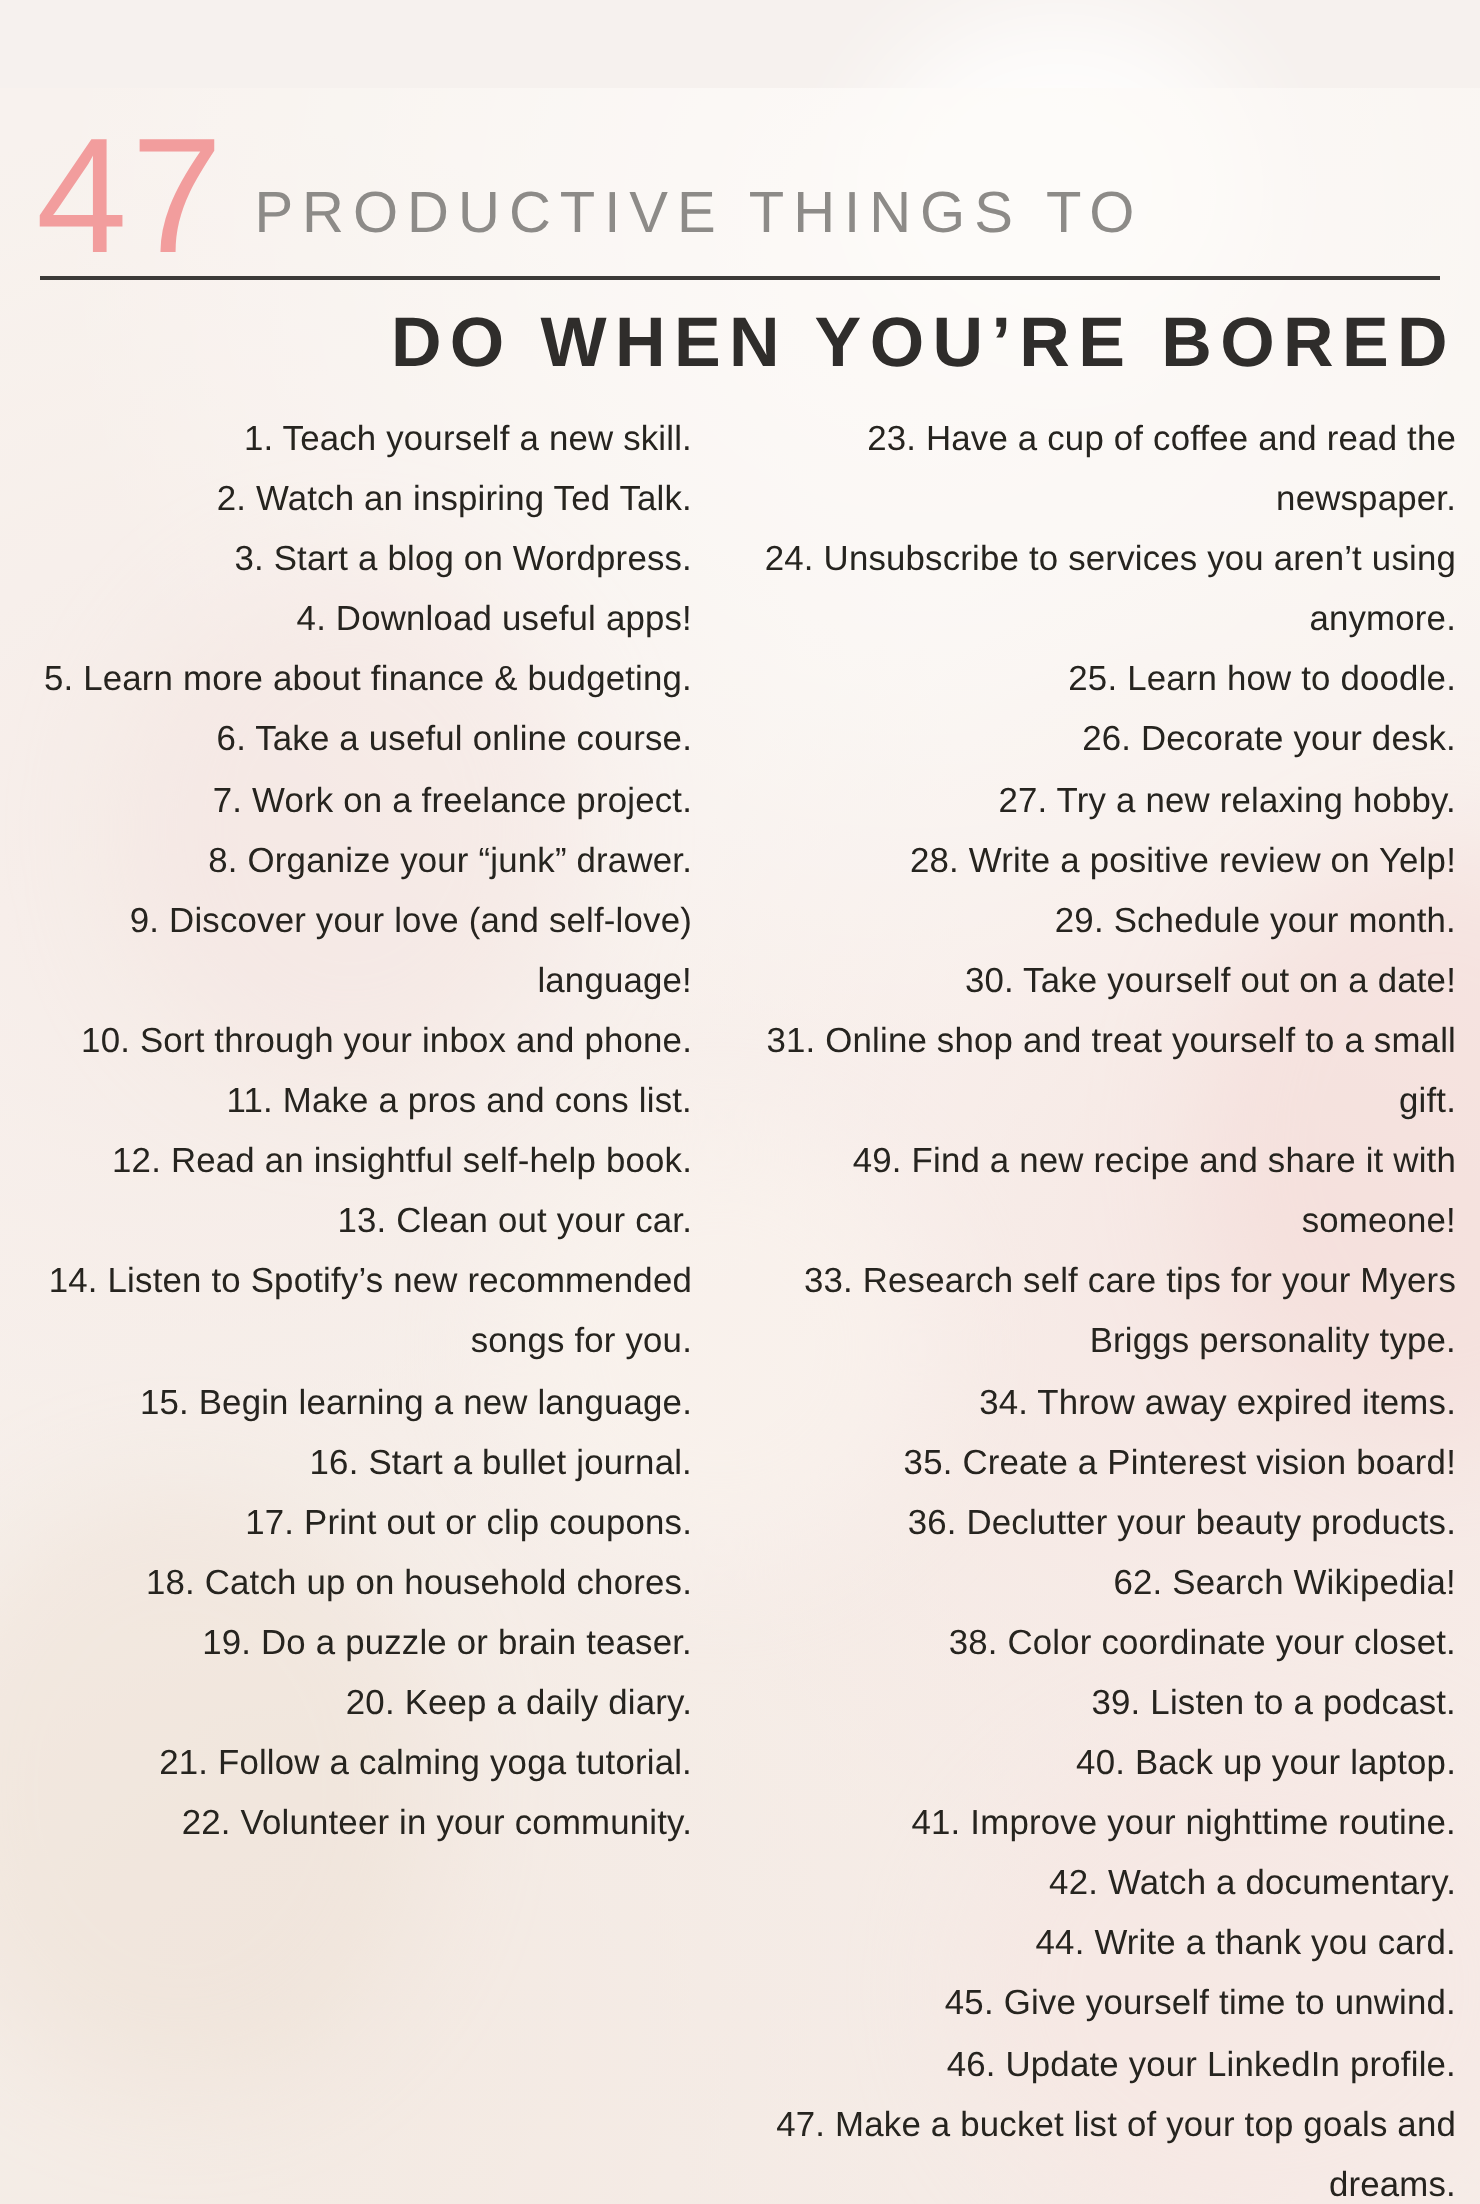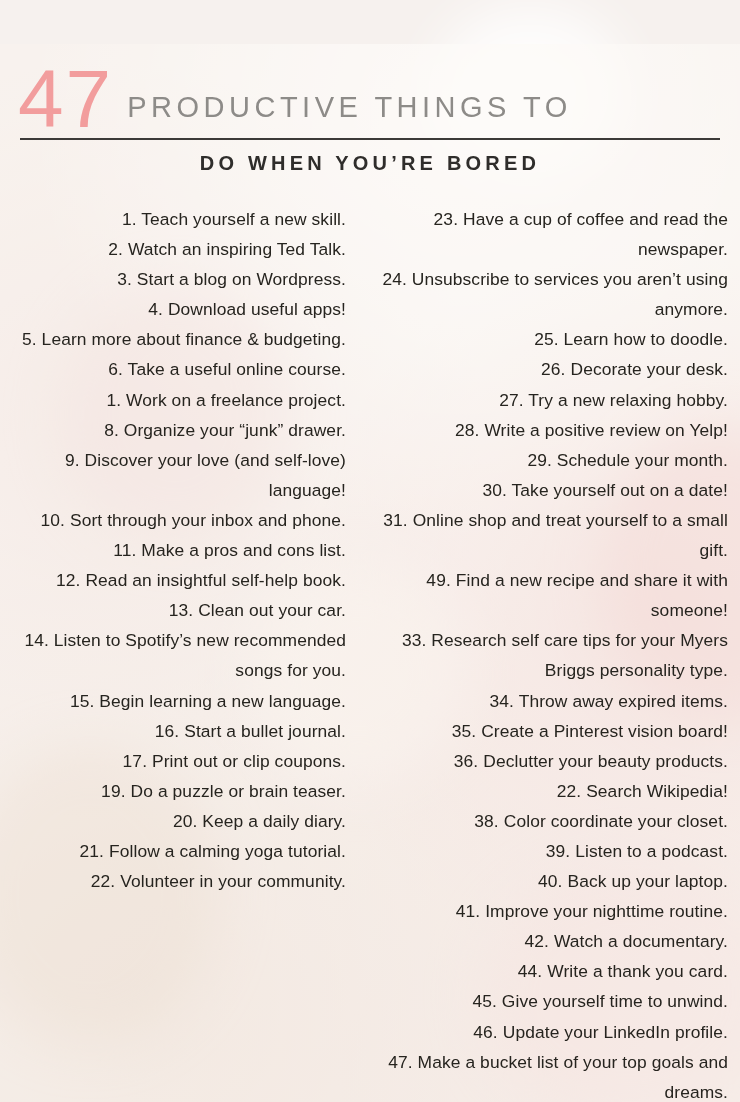--- a/index.html
+++ b/index.html
@@ -81,22 +81,22 @@
     font-weight: 400;
     padding-bottom: 10px;
     white-space: nowrap;
   }
   .rule {
     height: 2px;
     background: #3c3a38;
     margin: 4px 8px 0 8px;
   }
   .head-line2 {
-    text-align: center;
-    font-size: 20px;
+    text-align: right;
+    font-size: 35px;
     letter-spacing: 4.2px;
     color: #2f2d2b;
     font-weight: 700;
     padding-top: 12px;
     white-space: nowrap;
   }
 
   
   .lists {
     position: absolute;
@@ -163,31 +163,32 @@
     </div>
 
     <div class="lists">
       <div class="col col-left">
         <div class="item">1. Teach yourself a new skill.</div>
         <div class="item">2. Watch an inspiring Ted Talk.</div>
         <div class="item">3. Start a blog on Wordpress.</div>
         <div class="item">4. Download useful apps!</div>
         <div class="item">5. Learn more about finance &amp; budgeting.</div>
         <div class="item">6. Take a useful online course.</div>
-        <div class="item">1. Work on a freelance project.</div>
+        <div class="item">7. Work on a freelance project.</div>
         <div class="item">8. Organize your “junk” drawer.</div>
         <div class="item">9. Discover your love (and self-love) language!</div>
         <div class="item">10. Sort through your inbox and phone.</div>
         <div class="item">11. Make a pros and cons list.</div>
         <div class="item">12. Read an insightful self-help book.</div>
         <div class="item">13. Clean out your car.</div>
         <div class="item">14. Listen to Spotify’s new recommended songs for you.</div>
         <div class="item">15. Begin learning a new language.</div>
         <div class="item">16. Start a bullet journal.</div>
         <div class="item">17. Print out or clip coupons.</div>
+        <div class="item">18. Catch up on household chores.</div>
         <div class="item">19. Do a puzzle or brain teaser.</div>
         <div class="item">20. Keep a daily diary.</div>
         <div class="item">21. Follow a calming yoga tutorial.</div>
         <div class="item">22. Volunteer in your community.</div>
       </div>
 
       <div class="col col-right">
         <div class="item">23. Have a cup of coffee and read the newspaper.</div>
         <div class="item">24. Unsubscribe to services you aren’t using anymore.</div>
         <div class="item">25. Learn how to doodle.</div>
@@ -195,21 +196,21 @@
         <div class="item">27. Try a new relaxing hobby.</div>
         <div class="item">28. Write a positive review on Yelp!</div>
         <div class="item">29. Schedule your month.</div>
         <div class="item">30. Take yourself out on a date!</div>
         <div class="item">31. Online shop and treat yourself to a small gift.</div>
         <div class="item">49. Find a new recipe and share it with someone!</div>
         <div class="item">33. Research self care tips for your Myers Briggs personality type.</div>
         <div class="item">34. Throw away expired items.</div>
         <div class="item">35. Create a Pinterest vision board!</div>
         <div class="item">36. Declutter your beauty products.</div>
-        <div class="item">22. Search Wikipedia!</div>
+        <div class="item">62. Search Wikipedia!</div>
         <div class="item">38. Color coordinate your closet.</div>
         <div class="item">39. Listen to a podcast.</div>
         <div class="item">40. Back up your laptop.</div>
         <div class="item">41. Improve your nighttime routine.</div>
         <div class="item">42. Watch a documentary.</div>
         <div class="item">44. Write a thank you card.</div>
         <div class="item">45. Give yourself time to unwind.</div>
         <div class="item">46. Update your LinkedIn profile.</div>
         <div class="item">47. Make a bucket list of your top goals and dreams.</div>
       </div>

